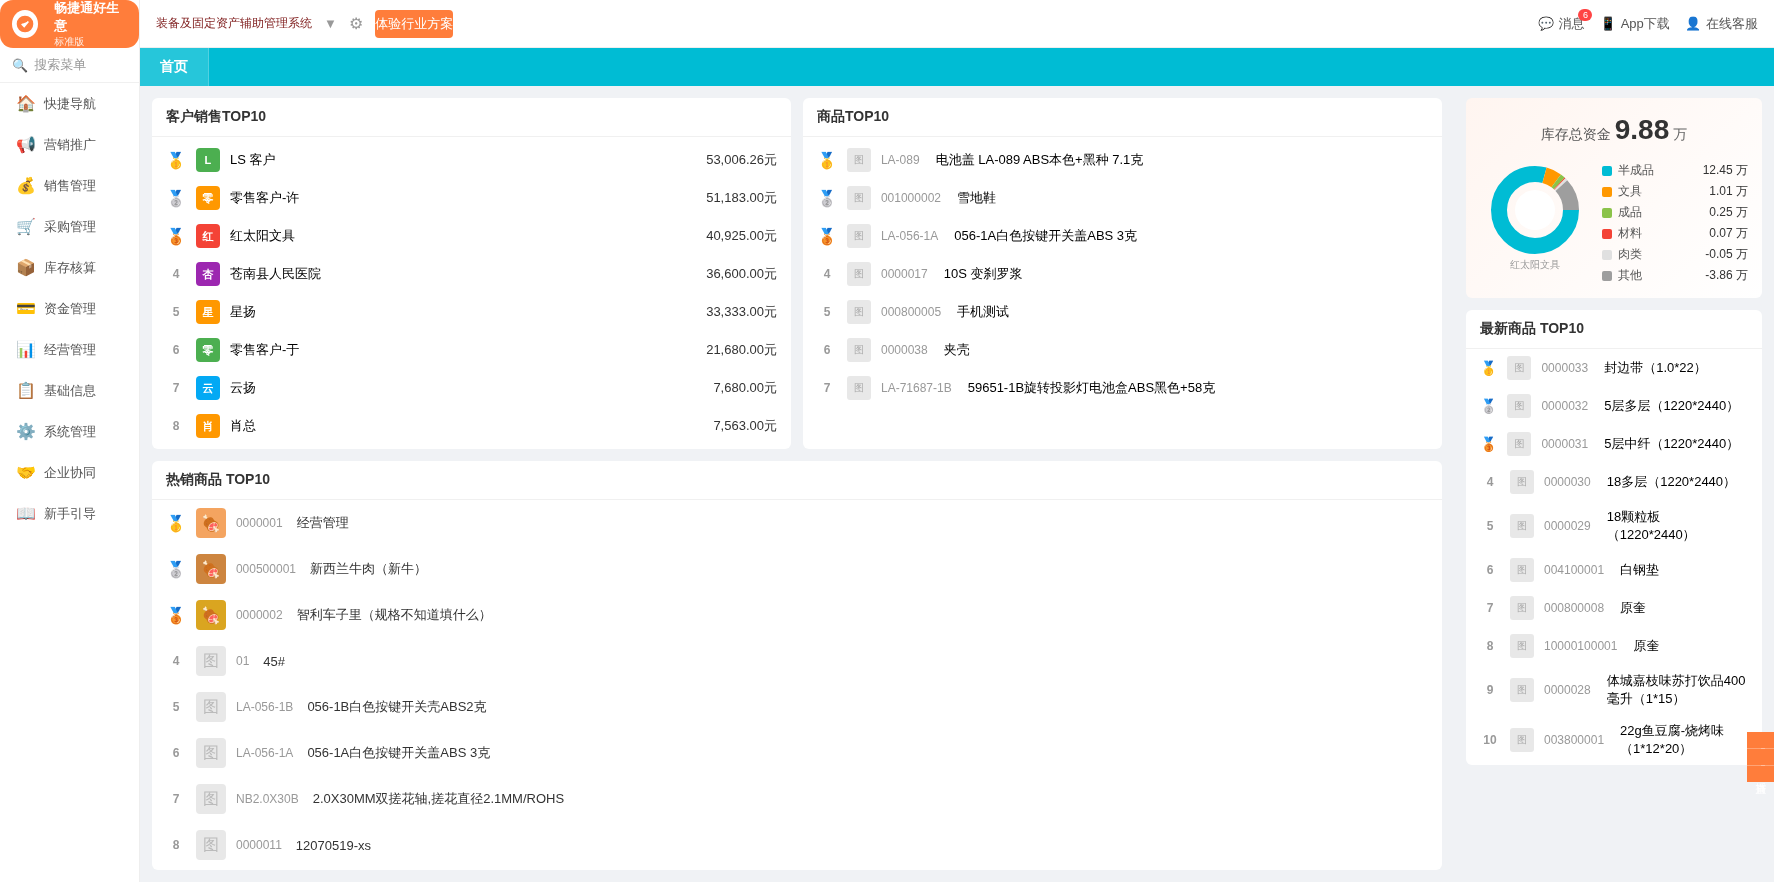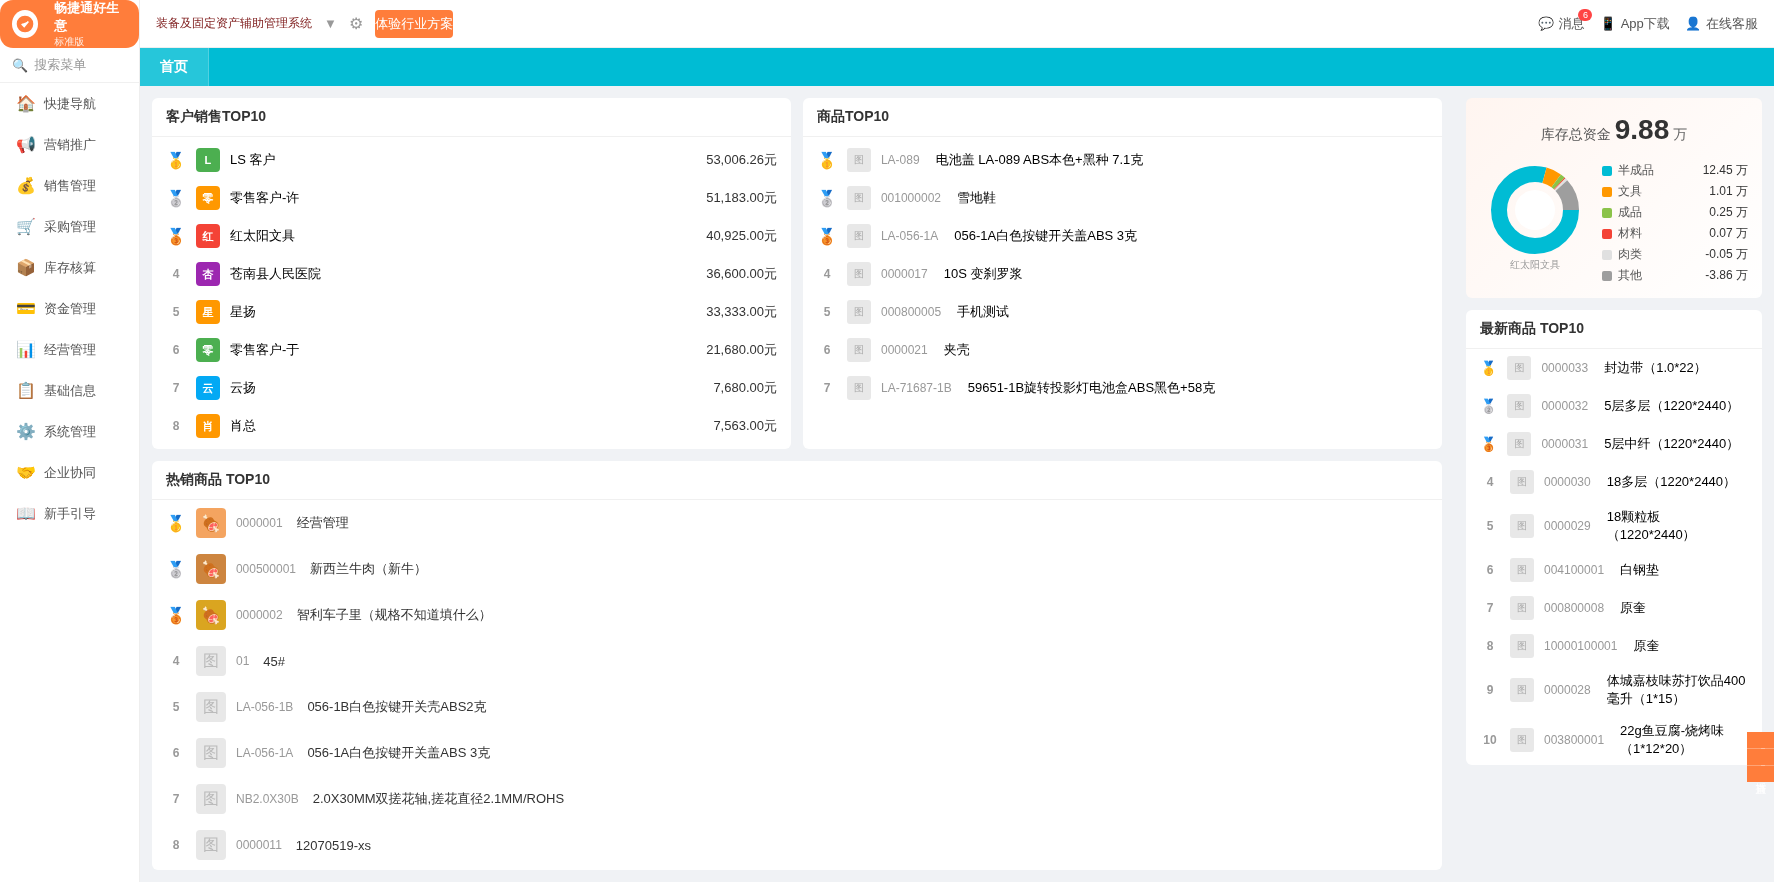--- a/index.html
+++ b/index.html
@@ -528,21 +528,21 @@
   </div>
               <div class="rank-item">
     <span class="rank-num">5</span>
     <div class="rank-product-icon">图</div>
     <span class="rank-code">000800005</span>
     <span class="rank-name">手机测试</span>
   </div>
               <div class="rank-item">
     <span class="rank-num">6</span>
     <div class="rank-product-icon">图</div>
-    <span class="rank-code">0000021</span>
+    <span class="rank-code">0000038</span>
     <span class="rank-name">夹壳</span>
   </div>
               <div class="rank-item">
     <span class="rank-num">7</span>
     <div class="rank-product-icon">图</div>
     <span class="rank-code">LA-71687-1B</span>
     <span class="rank-name">59651-1B旋转投影灯电池盒ABS黑色+58克</span>
   </div>
             </div>
         </div>

